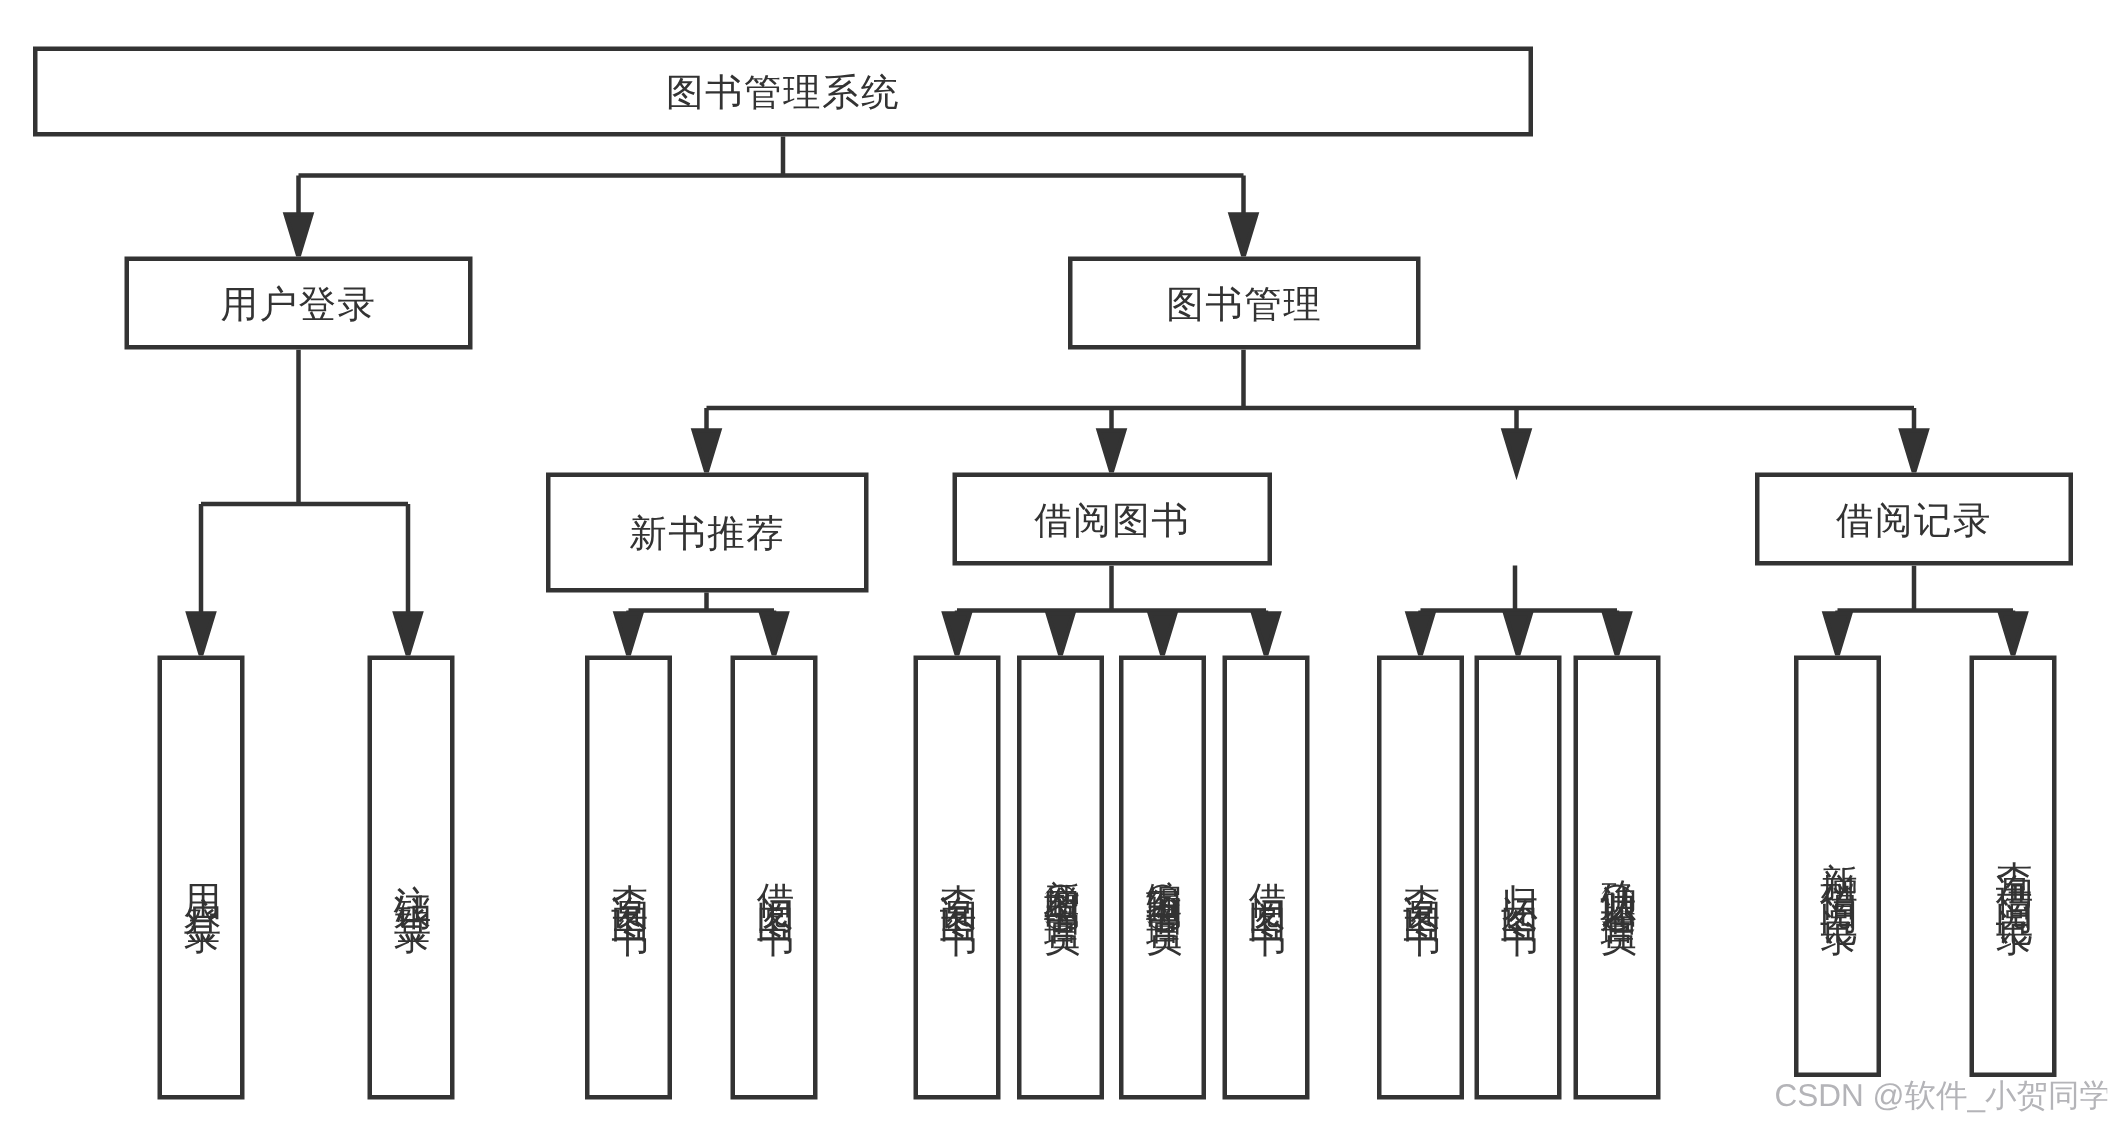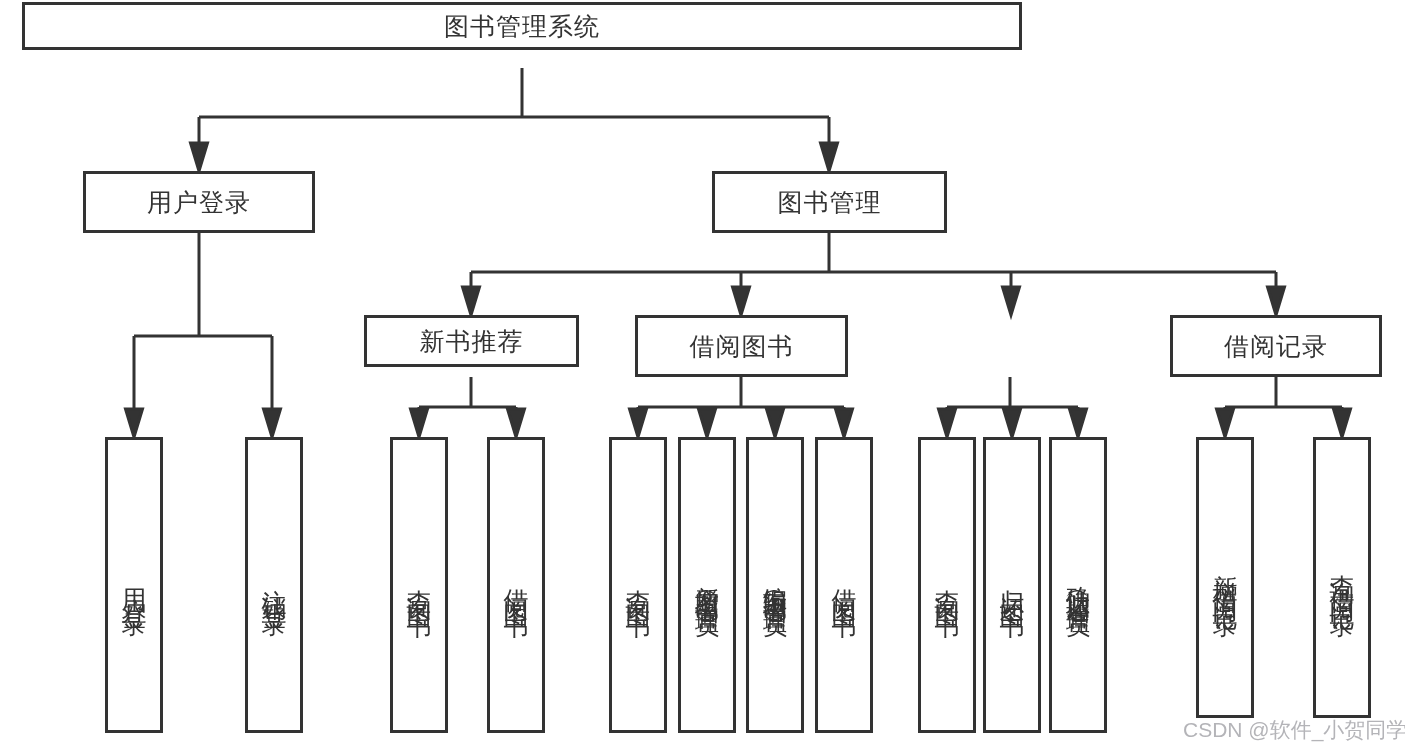--- a/index.html
+++ b/index.html
@@ -107,26 +107,26 @@
         <polygon points="1069.5,409 1086.5,409 1078,437"></polygon>
       </g>
       <g>
         <path fill="none" d="M1276 377 V407 M1225 407 H1342 M1225 407 V414 M1342 407 V414"></path>
         <polygon points="1216.5,409 1233.5,409 1225,437"></polygon>
         <polygon points="1333.5,409 1350.5,409 1342,437"></polygon>
       </g>
     </g>
   </svg>
 
-  <div class="box hlabel" style="left:22px; top:2px; width:1000px; height:48px;">图书管理系统</div>
+  <div class="box hlabel" style="left:22px; top:31px; width:1000px; height:60px;">图书管理系统</div>
 
   <div class="box hlabel" style="left:83px; top:171px; width:232px; height:62px;">用户登录</div>
   <div class="box hlabel" style="left:712px; top:171px; width:235px; height:62px;">图书管理</div>
 
-  <div class="box hlabel" style="left:364px; top:315px; width:215px; height:52px;">新书推荐</div>
+  <div class="box hlabel" style="left:364px; top:315px; width:215px; height:80px;">新书推荐</div>
   <div class="box hlabel" style="left:635px; top:315px; width:213px; height:62px;">借阅图书</div>
   <div class="box hlabel" style="left:1170px; top:315px; width:212px; height:62px;">借阅记录</div>
 
   <div class="box leaf" style="left:105px; top:437px;">
     <span class="vtext">用户登录</span>
   </div>
   <div class="box leaf" style="left:245px; top:437px;">
     <span class="vtext">注销登录</span>
   </div>
 

